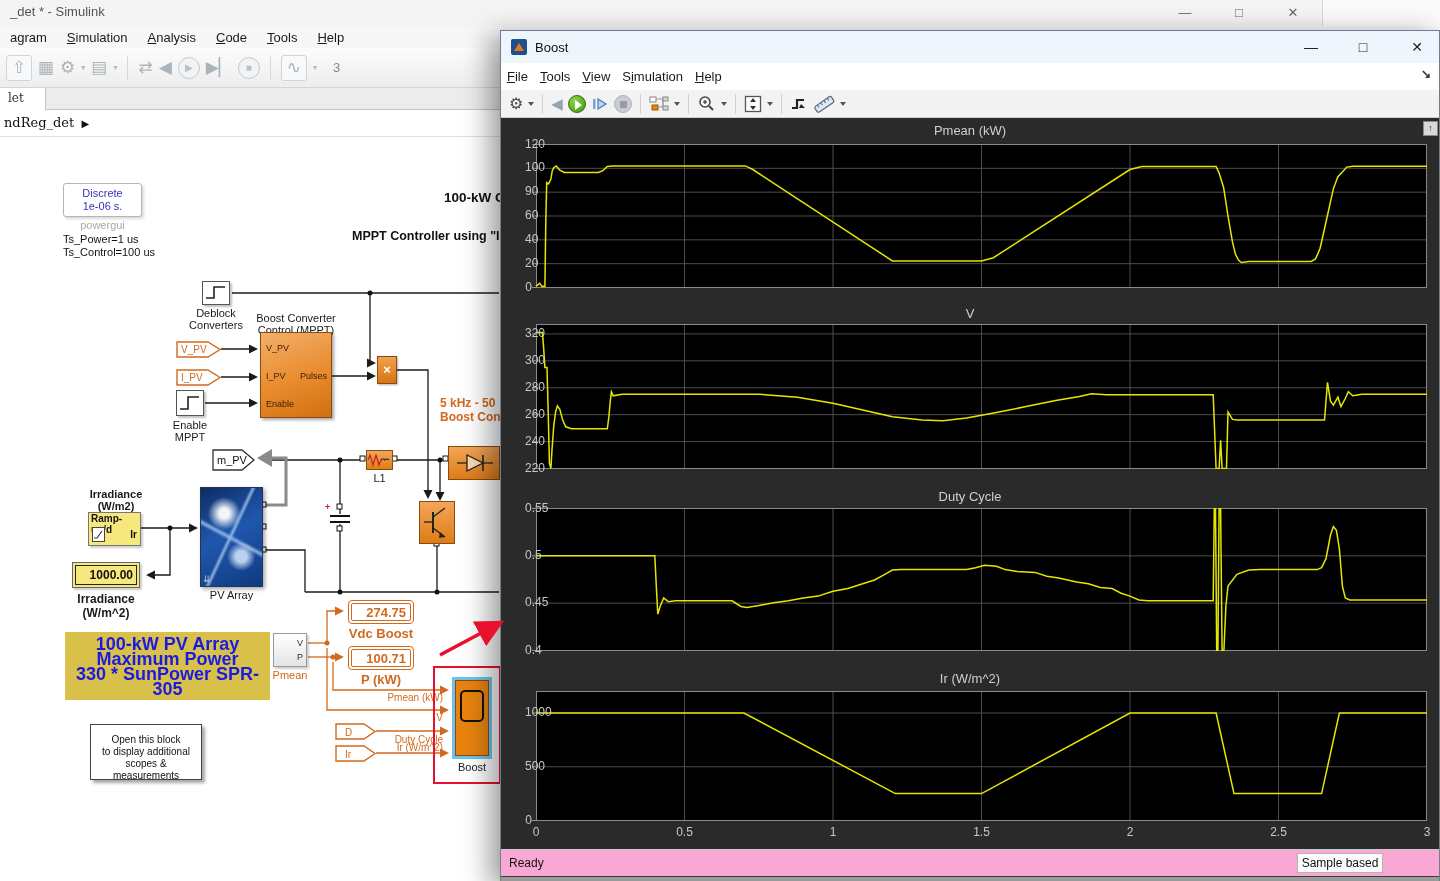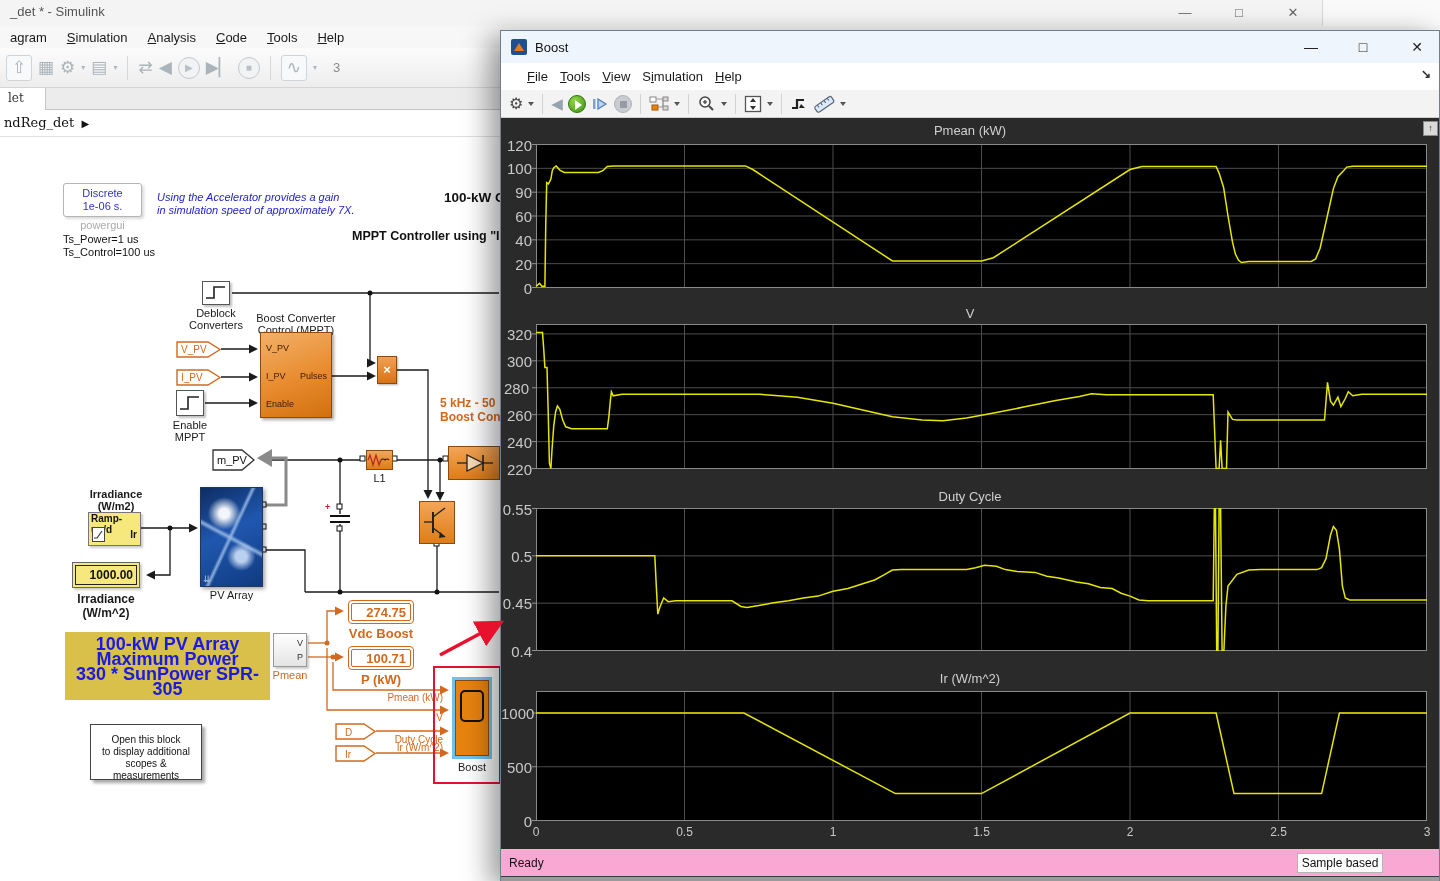--- a/index.html
+++ b/index.html
@@ -110,21 +110,21 @@
                  display:flex; align-items:center; }
   .sw-icon { width:16px; height:16px; margin-left:10px; background:#1f4f8f;
              border-radius:2px; position:relative; }
   .sw-icon:before { content:""; position:absolute; left:3px; top:4px;
              border-left:5px solid transparent; border-right:5px solid transparent;
              border-bottom:8px solid #e8791a; }
   .sw-title { font-size:13px; color:#111; margin-left:8px; }
   .sw-ctrl { top:2px; width:40px; height:28px; text-align:center; line-height:28px;
              font-size:14px; color:#222; }
   .sw-menubar { left:0; top:32px; width:938px; height:27px; background:#fff;
-                display:flex; align-items:center; padding-left:20px; }
+                display:flex; align-items:center; padding-left:0; }
   .sw-menubar .menu-item { padding:2px 6px; }
   .sw-menu-arrow { position:absolute; right:8px; top:36px; font-size:12px; color:#333;
                 font-weight:bold; }
   .sw-toolbar { left:0; top:59px; width:938px; height:28px; background:#f3f3f3;
                 border-bottom:1px solid #cfcfcf; display:flex; align-items:center;
                 gap:5px; padding-left:8px; }
   .swt-sep { width:1px; height:20px; background:#d2d2d2; margin:0 3px; }
   .swt-caret { width:0; height:0; border-left:3.5px solid transparent;
                border-right:3.5px solid transparent; border-top:4px solid #555; }
   .swt-gear { font-size:16px; color:#4a4a4a; line-height:20px; }
@@ -135,22 +135,22 @@
   .swt-play:before { content:""; position:absolute; left:6px; top:4px;
               border-left:7px solid #fff; border-top:5px solid transparent;
               border-bottom:5px solid transparent; }
   .swt-stop { width:18px; height:18px; border-radius:50%; background:#c9cdd1;
               border:1px solid #aeb3b8; position:relative; }
   .swt-stop:before { content:""; position:absolute; left:5px; top:5px; width:7px;
               height:7px; background:#969ca2; }
   .chart-area { left:0; top:87px; width:938px; height:731px; background:#2a2a2a; }
   .chart-title { position:absolute; width:100%; text-align:center; font-size:13px;
                  color:#cfcfcf; }
-  .ytick { position:absolute; left:0; width:31px; text-align:right; font-size:15px;
-           color:#c8c8c8; }
+  .ytick { position:absolute; left:0; width:31px; text-align:right; font-size:12px;
+           color:#c8c8c8;padding-left:24px; }
   .xtick { position:absolute; width:34px; text-align:center; font-size:12px;
            color:#c8c8c8; top:707px; }
   .dock-icon { position:absolute; left:922px; top:3px; width:15px; height:15px;
            background:#d9d9d9; border:1px solid #8a8a8a; text-align:center;
            line-height:13px; font-size:9px; color:#333; font-weight:bold; }
   .sw-statusbar { left:0; top:818px; width:938px; height:27px; background:#f9a8d4;
            border-top:1px solid #c8c8c8; }
   .status-box { position:absolute; top:3px; height:20px; background:#fbfbfb;
            border:1px solid #b5b5b5; font-size:12px; color:#111; text-align:center;
            padding-top:2px; }
@@ -285,24 +285,20 @@
   <div style="position:absolute;left:0;top:0;z-index:2;width:1440px;height:881px;pointer-events:none;">
 
     <div class="powergui" style="position: absolute; left: 63px; top: 183px; width: 79px; height: 34px;">
       <div>Discrete</div>
       <div>1e-06 s.</div>
     </div>
     <div class="abs small-label" style="left:63px;top:219px;width:79px;color:#aaa;">powergui</div>
     <div class="abs" style="left:63px;top:233px;font-size:11px;color:#111;">Ts_Power=1 us</div>
     <div class="abs" style="left:63px;top:246px;font-size:11px;color:#111;">Ts_Control=100 us</div>
 
-    <div class="abs blue-note" style="left:157px;top:191px;">
-      <div>Using the Accelerator provides a gain</div>
-      <div>in simulation speed of approximately 7X.</div>
-    </div>
     <div class="abs" style="left:444px;top:190px;font-size:13.5px;font-weight:bold;color:#111;white-space:nowrap;">100-kW C</div>
     <div class="abs" style="left:352px;top:229px;font-size:12.5px;font-weight:bold;color:#111;white-space:nowrap;">MPPT Controller using  "Incre</div>
 
     <div class="abs step-block" style="left:202px;top:281px;width:28px;height:24px;">
       <svg width="26" height="22">
           <polyline points="3,16 11,16 11,5 22,5" stroke="#222" stroke-width="1.6" fill="none"></polyline>
         </svg>
     </div>
     <div class="abs small-label" style="left:180px;top:307px;width:72px;">
       <div>Deblock</div>

